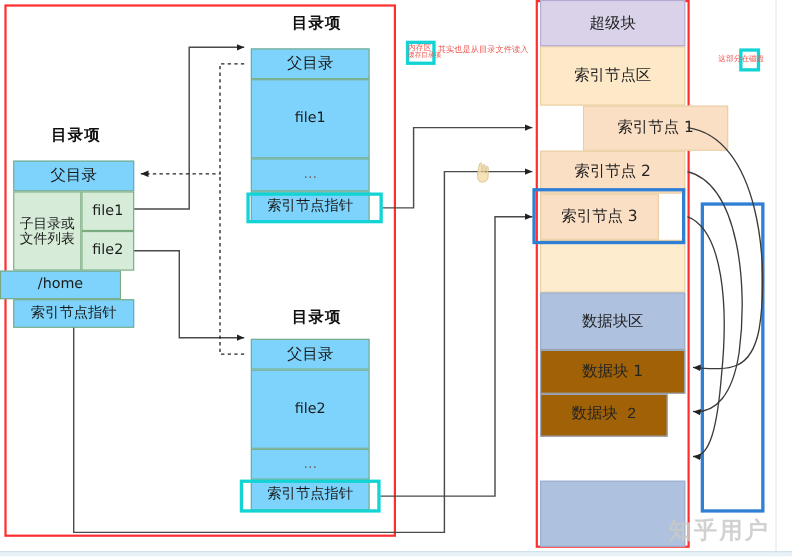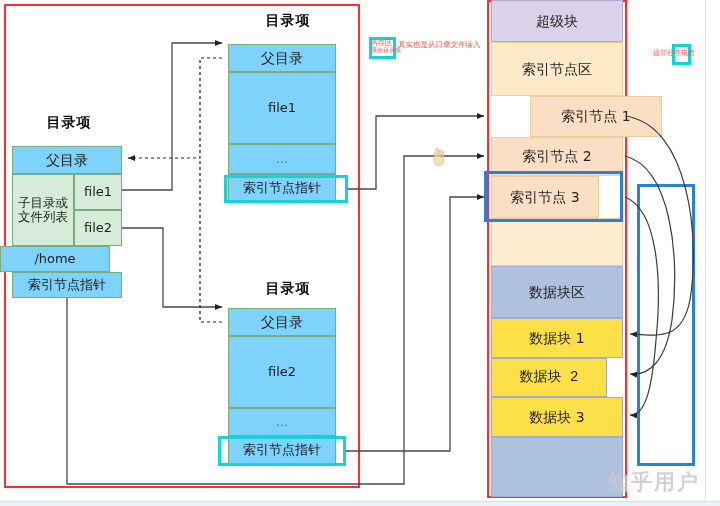--- a/index.html
+++ b/index.html
@@ -21,21 +21,21 @@
 
   .title-cn{position:absolute;font-weight:bold;color:#101010;text-align:center;
             letter-spacing:1px;}
 
   
   .sb{background:#d9d2e9;border:1px solid #b5a9d4;color:#232323;}
   .inode-hdr{background:#fde9c8;border:1px solid #e8cfa0;color:#232323;}
   .inode{background:#fbdfc4;border:1px solid #e8cfa0;color:#232323;}
   .inode-pad{background:#fdeccd;border:1px solid #e8cfa0;}
   .datahdr{background:#aec1de;border:1px solid #9aafd0;color:#232323;}
-  .datablk{background:#fde047;border:1px solid #9aafd0;color:#232323;}
+  .datablk{background:#a16207;border:1px solid #9aafd0;color:#232323;}
   .datapad{background:#aec1de;border:1px solid #9aafd0;}
 
   
   .cyanbox{position:absolute;border:3px solid #12d4d4;box-sizing:border-box;
            background:transparent;}
   
   .bluebox{position:absolute;border:3px solid #2f7fd4;box-sizing:border-box;
            background:transparent;}
 
   .ann{position:absolute;color:#f0544c;line-height:1.05;white-space:nowrap;
@@ -101,21 +101,20 @@
   <div class="cell inode" style="left:491px;top:96px;width:132px;height:41px;font-size:14px;margin-left:39px;">索引节点 1</div>
   <div class="cell inode" style="left:491px;top:137px;width:132px;height:39px;font-size:14px;">索引节点 2</div>
   <div class="cell inode" style="left:491px;top:176px;width:108px;height:42px;font-size:14px;">索引节点 3</div>
   <div class="cell inode-pad" style="left:491px;top:218px;width:132px;height:48px;"></div>
 
   <div class="bluebox" style="left:484px;top:171px;width:139px;height:51px;"></div>
 
   <div class="cell datahdr" style="left:491px;top:266px;width:132px;height:52px;font-size:14px;">数据块区</div>
   <div class="cell datablk" style="left:491px;top:318px;width:132px;height:40px;font-size:14px;">数据块 1</div>
   <div class="cell datablk" style="left:491px;top:358px;width:116px;height:39px;font-size:14px;font-family:Liberation Mono, monospace;">数据块 2</div>
-  <div class="cell datablk" style="left:491px;top:397px;width:132px;height:40px;font-size:14px;">数据块 3</div>
   <div class="cell datapad" style="left:491px;top:437px;width:132px;height:60px;"></div>
 
   <div class="bluebox" style="left:637px;top:184px;width:58px;height:282px;"></div>
 
   <div class="cyanbox" style="left:369px;top:37px;width:27px;height:22px;"></div>
   <div class="ann" style="left:371px;top:40px;font-size:7px;">
     <span>内存区</span><br>
     <span style="font-size:6px;">缓存目录项</span>
   </div>
   <div class="ann" style="left:398px;top:41px;font-size:7.5px;">其实也是从目录文件读入</div>

